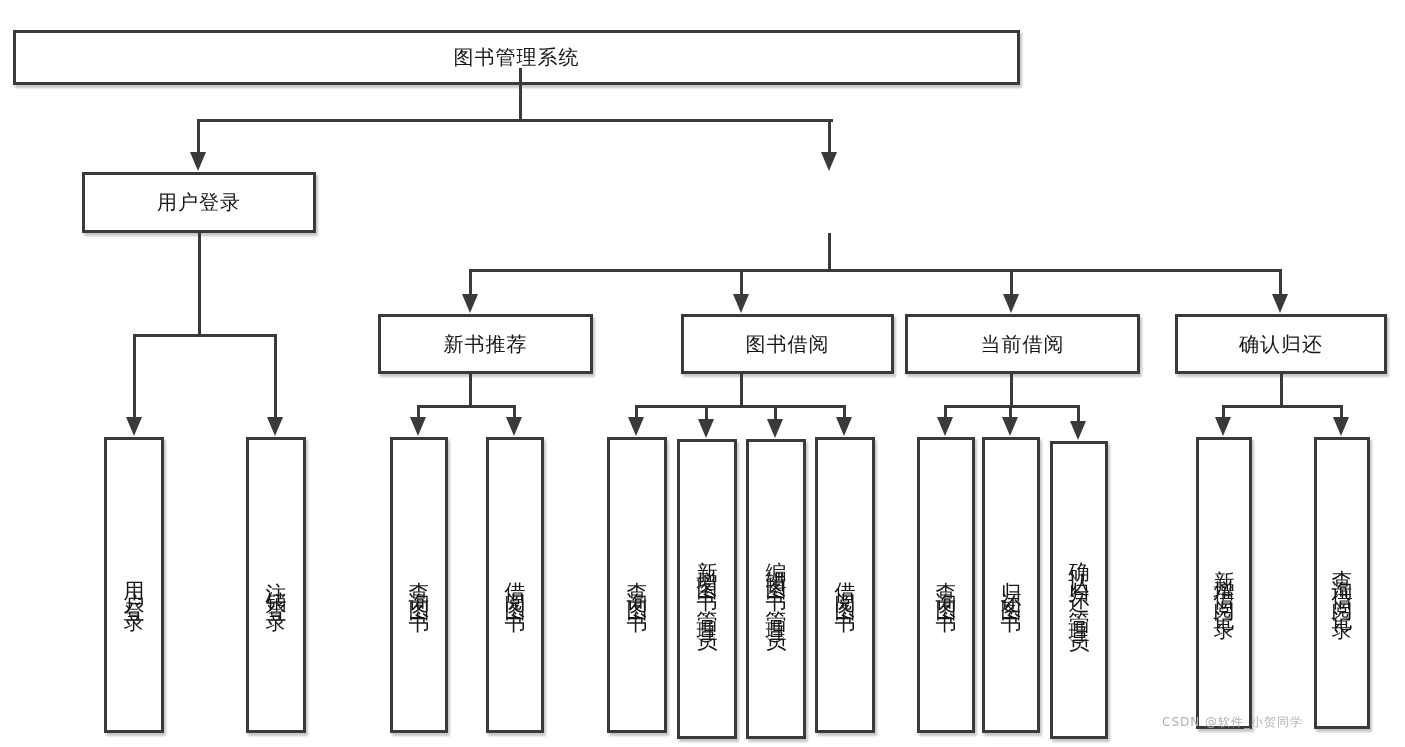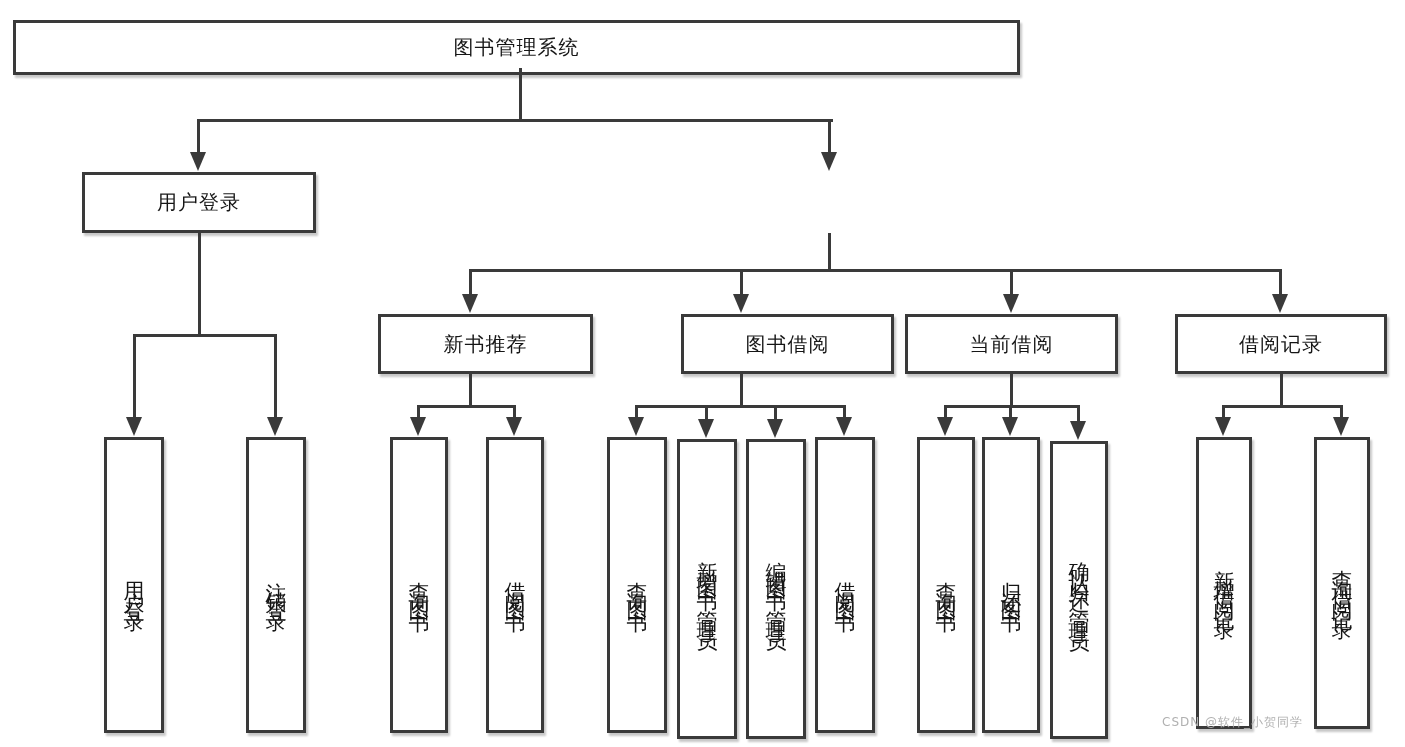--- a/index.html
+++ b/index.html
@@ -30,21 +30,21 @@
   .watermark {
     position:absolute; font-size:12px; color:#b0b0b0;
     letter-spacing:1px; z-index:5; white-space:nowrap;
   }
 </style>
 </head>
 <body>
 
 <div class="stage">
 
-  <div class="box" style="left:13px; top:20px; width:1007px; height:55px;">
+  <div class="box" style="left:13px; top:30px; width:1007px; height:55px;">
     <span>图书管理系统</span>
   </div>
 
   <div class="vline" style="left:519px; top:68px;  height:51px;"></div>
   <div class="hline" style="left:197px; top:119px; width:636px;"></div>
   <div class="drop" style="left:197px; top:119px; height:33px;"></div>
   <div class="drop" style="left:828px; top:119px; height:33px;"></div>
 
   <div class="box" style="left:82px; top:172px; width:234px; height:61px;">
     <span>用户登录</span>
@@ -68,25 +68,25 @@
   <div class="drop" style="left:740px;  top:269px; height:25px;"></div>
   <div class="drop" style="left:1010px; top:269px; height:25px;"></div>
   <div class="drop" style="left:1279px; top:269px; height:25px;"></div>
 
   <div class="box" style="left:378px; top:314px; width:215px; height:60px;">
     <span>新书推荐</span>
   </div>
   <div class="box" style="left:635px; top:314px; width:213px; height:60px;margin-left:46px;">
     <span>图书借阅</span>
   </div>
-  <div class="box" style="left:905px; top:314px; width:213px; height:60px;">
+  <div class="box" style="left:905px; top:314px; width:235px; height:60px;">
     <span>当前借阅</span>
   </div>
   <div class="box" style="left:1175px; top:314px; width:212px; height:60px;">
-    <span>借阅记录</span>
+    <span>确认归还</span>
   </div>
 
   <div class="vline" style="left:469px; top:374px; height:33px;"></div>
   <div class="hline" style="left:418px; top:405px; width:98px;"></div>
   <div class="drop" style="left:417px; top:405px; height:12px;"></div>
   <div class="drop" style="left:513px; top:405px; height:12px;"></div>
   <div class="vbox" style="left:390px; top:437px; width:58px; height:296px;">
     <span>查询图书</span>
   </div>
   <div class="vbox" style="left:486px; top:437px; width:58px; height:296px;">

